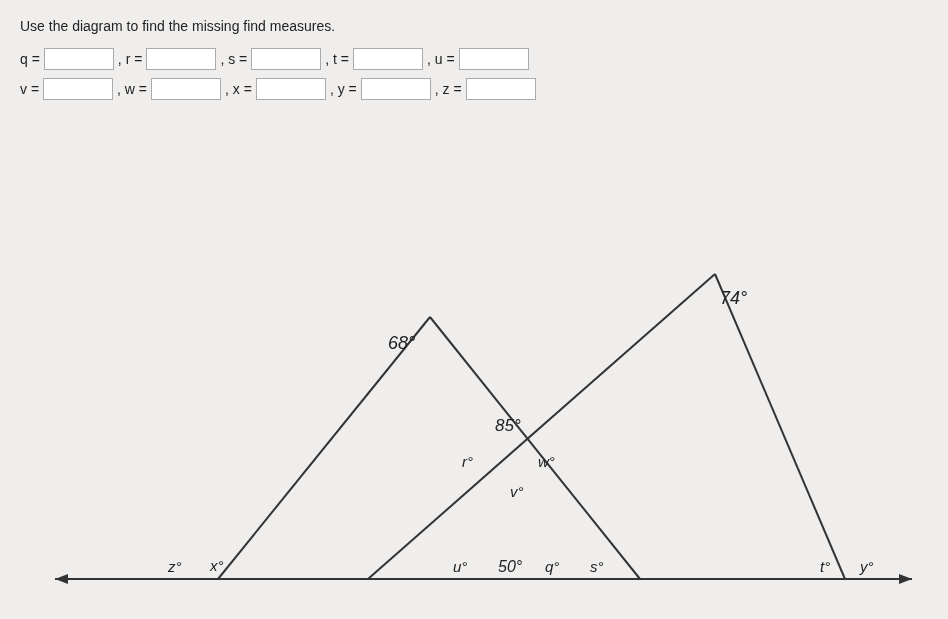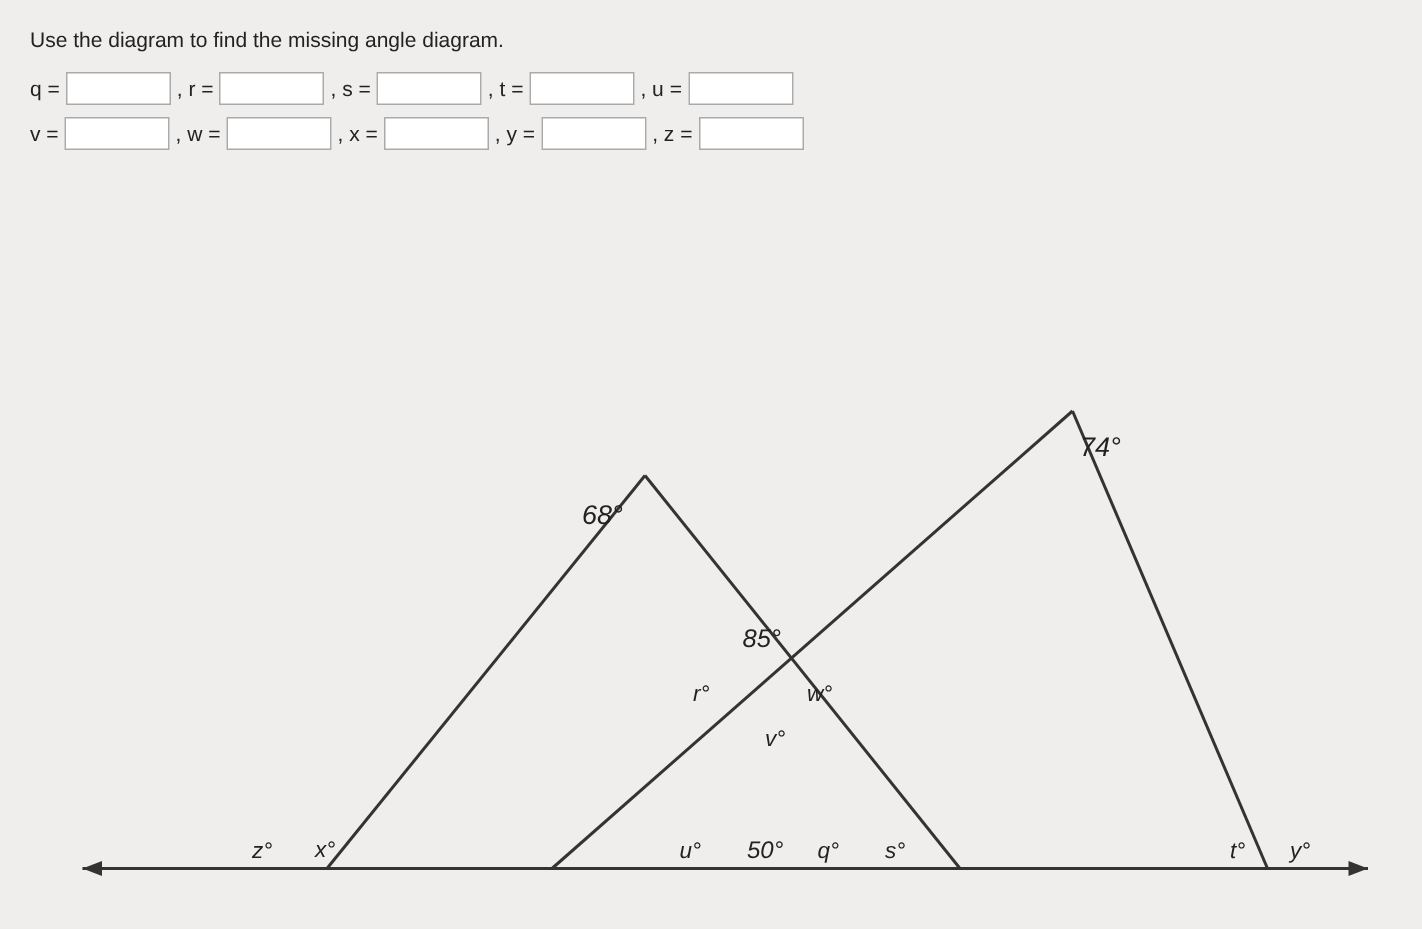--- a/index.html
+++ b/index.html
@@ -55,21 +55,21 @@
       bottom: 0;
       left: 0;
       width: 948px;
       height: 430px;
     }
   </style>
 </head>
 <body>
 
 <div class="page">
-  <div class="instructions">Use the diagram to find the missing angle diagram.</div>
+  <div class="instructions">Use the diagram to find the missing find measures.</div>
 
   <div class="input-row">
     <span>q =</span>
     <input class="angle-input" type="text" value="" style="">
     <span>, r =</span>
     <input class="angle-input" type="text" value="" style="">
     <span>, s =</span>
     <input class="angle-input" type="text" value="" style="">
     <span>, t =</span>
     <input class="angle-input" type="text" value="" style="">

